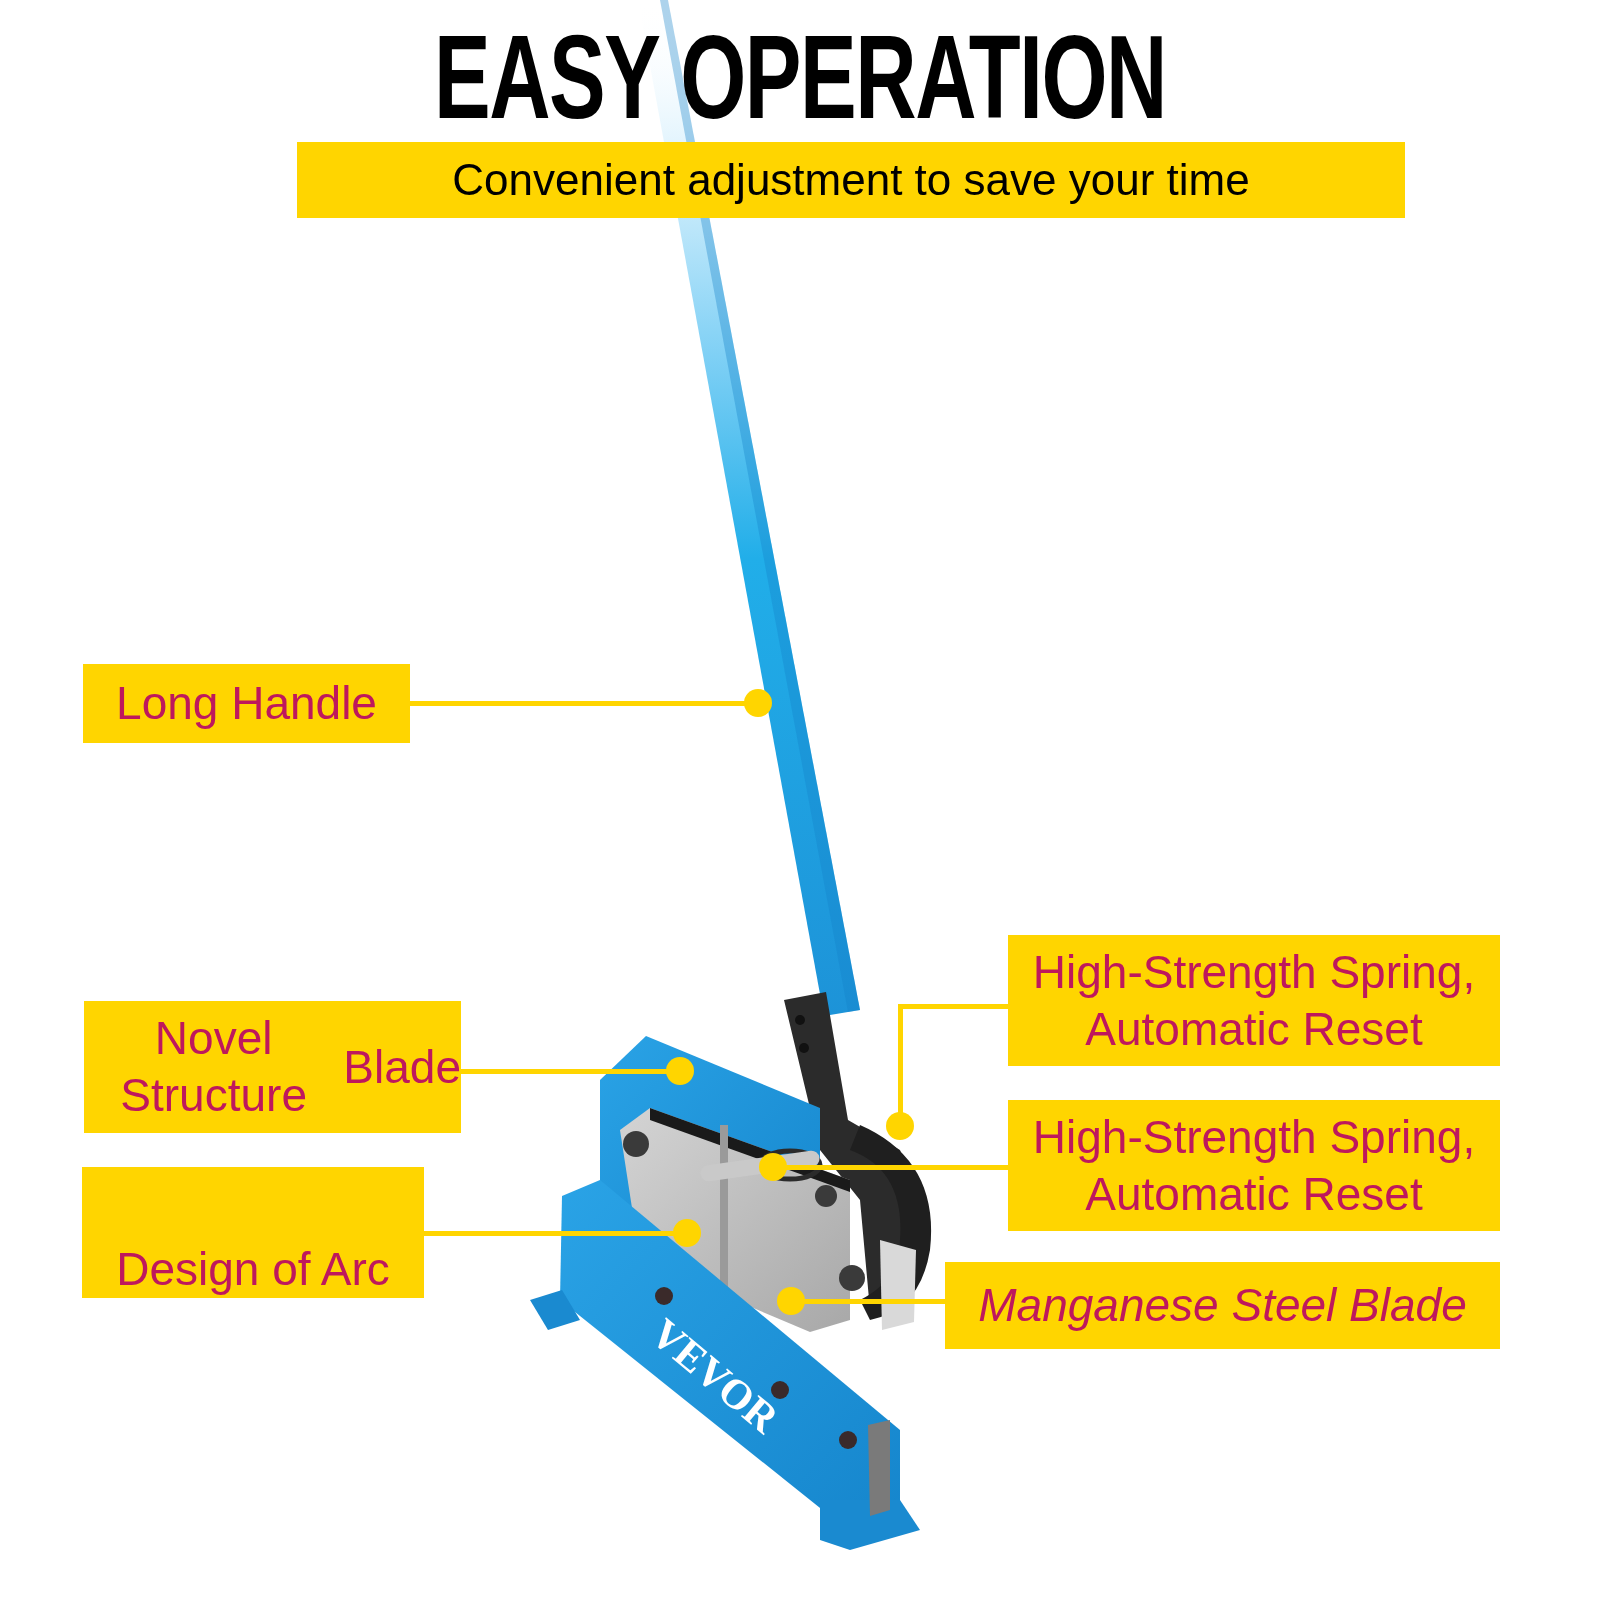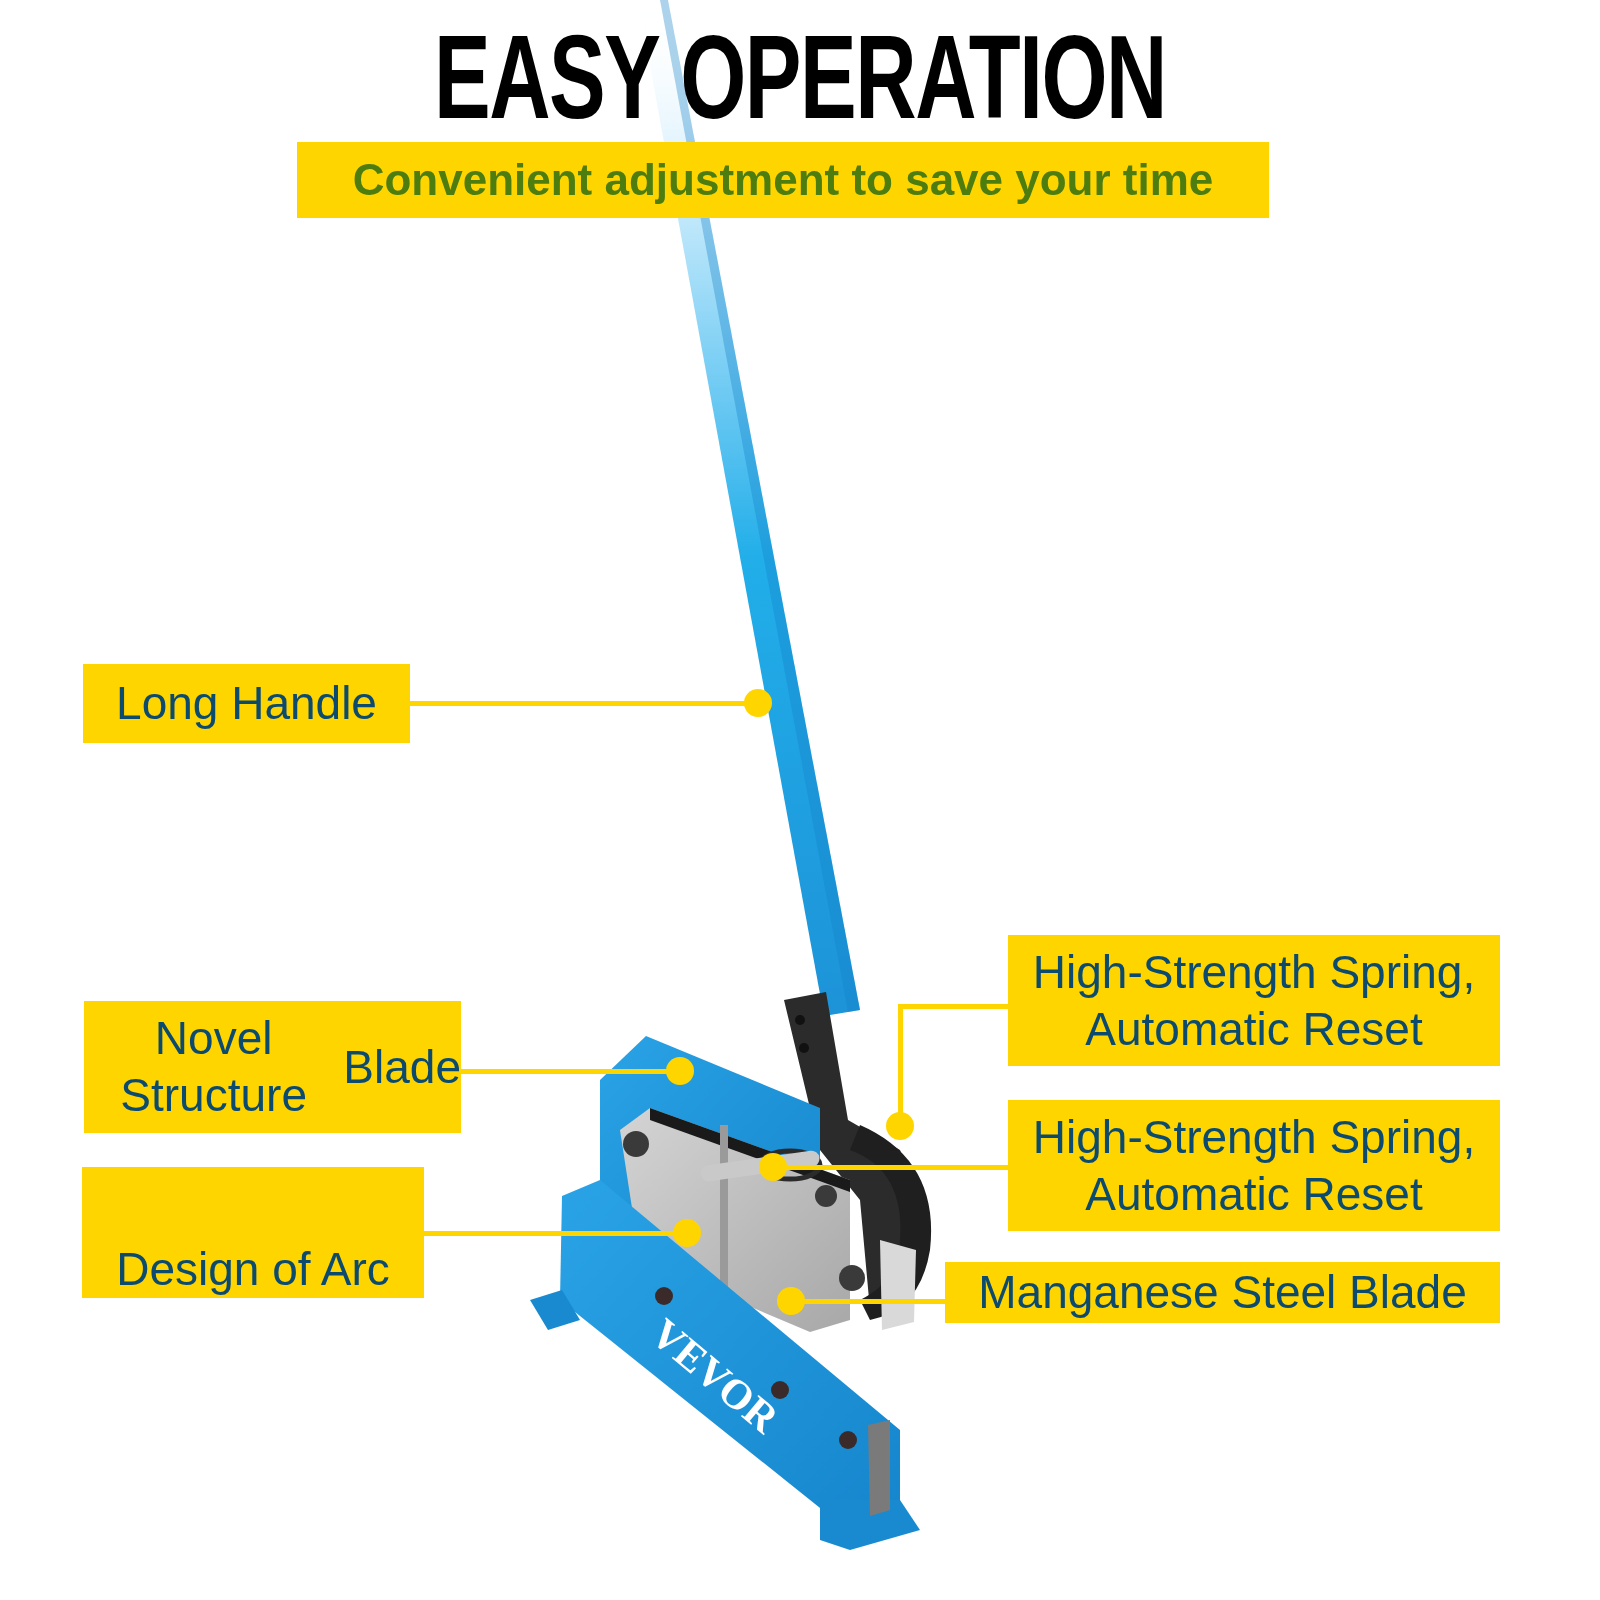--- a/index.html
+++ b/index.html
@@ -1,19 +1,19 @@
 <!DOCTYPE html>
 <html><head>
 <meta charset="utf-8">
 <style>
   html, body { margin:0; padding:0; background:#ffffff; }
   body { width:1600px; height:1600px; position:relative; overflow:hidden; font-family:"Liberation Sans", sans-serif; }
   .title { position:absolute; left:0; right:0; top:18px; text-align:center; font-family:"Liberation Sans", sans-serif; font-weight:700; font-size:118px; letter-spacing:-2px; color:#000; transform:scaleX(0.72); transform-origin:center; line-height:1; }
-  .subtitle { position:absolute; left:297px; top:142px; width:972px; height:76px; background:#ffd500; display:flex; align-items:center; justify-content:center; font-weight:700; font-size:44px; color:#4d7c0f; }
-  .callout { position:absolute; background:#ffd500; display:flex; align-items:center; justify-content:center; text-align:center; font-size:46px; color:#0c4a6e; line-height:57px; }
+  .subtitle { position:absolute; left:297px; top:142px; width:1108px; height:76px; background:#ffd500; display:flex; align-items:center; justify-content:center; font-weight:400; font-size:44px; color:#000000; }
+  .callout { position:absolute; background:#ffd500; display:flex; align-items:center; justify-content:center; text-align:center; font-size:46px; color:#be185d; line-height:57px; }
   .line { position:absolute; background:#ffd500; }
   .dot { position:absolute; width:28px; height:28px; border-radius:50%; background:#ffd500; }
   svg.machine { position:absolute; left:0; top:0; }
 </style>
 </head>
 <body>
 
 <svg class="machine" width="1600" height="1600" viewBox="0 0 1600 1600">
   <defs>
     <linearGradient id="handleGrad" x1="0" y1="0" x2="0" y2="1">
@@ -100,17 +100,17 @@
 <div class="line" style="left:898px;top:1004px;width:5px;height:124px;"></div>
 <div class="dot" style="left:886px;top:1112px;"></div>
 
 <div class="callout" style="left:1008px;top:1100px;width:492px;height:131px;flex-direction:column;">
   <span>High-Strength Spring,</span>
   <span>Automatic Reset</span>
 </div>
 <div class="line" style="left:774px;top:1165px;width:234px;height:5px;"></div>
 <div class="dot" style="left:759px;top:1153px;"></div>
 
-<div class="callout" style="left:945px;top:1262px;width:555px;height:61px;">
+<div class="callout" style="left:945px;top:1262px;width:555px;height:87px;font-style:italic;">
   <span>Manganese Steel Blade</span>
 </div>
 <div class="line" style="left:792px;top:1299px;width:153px;height:5px;"></div>
 <div class="dot" style="left:777px;top:1287px;"></div>
 
 </body></html>

